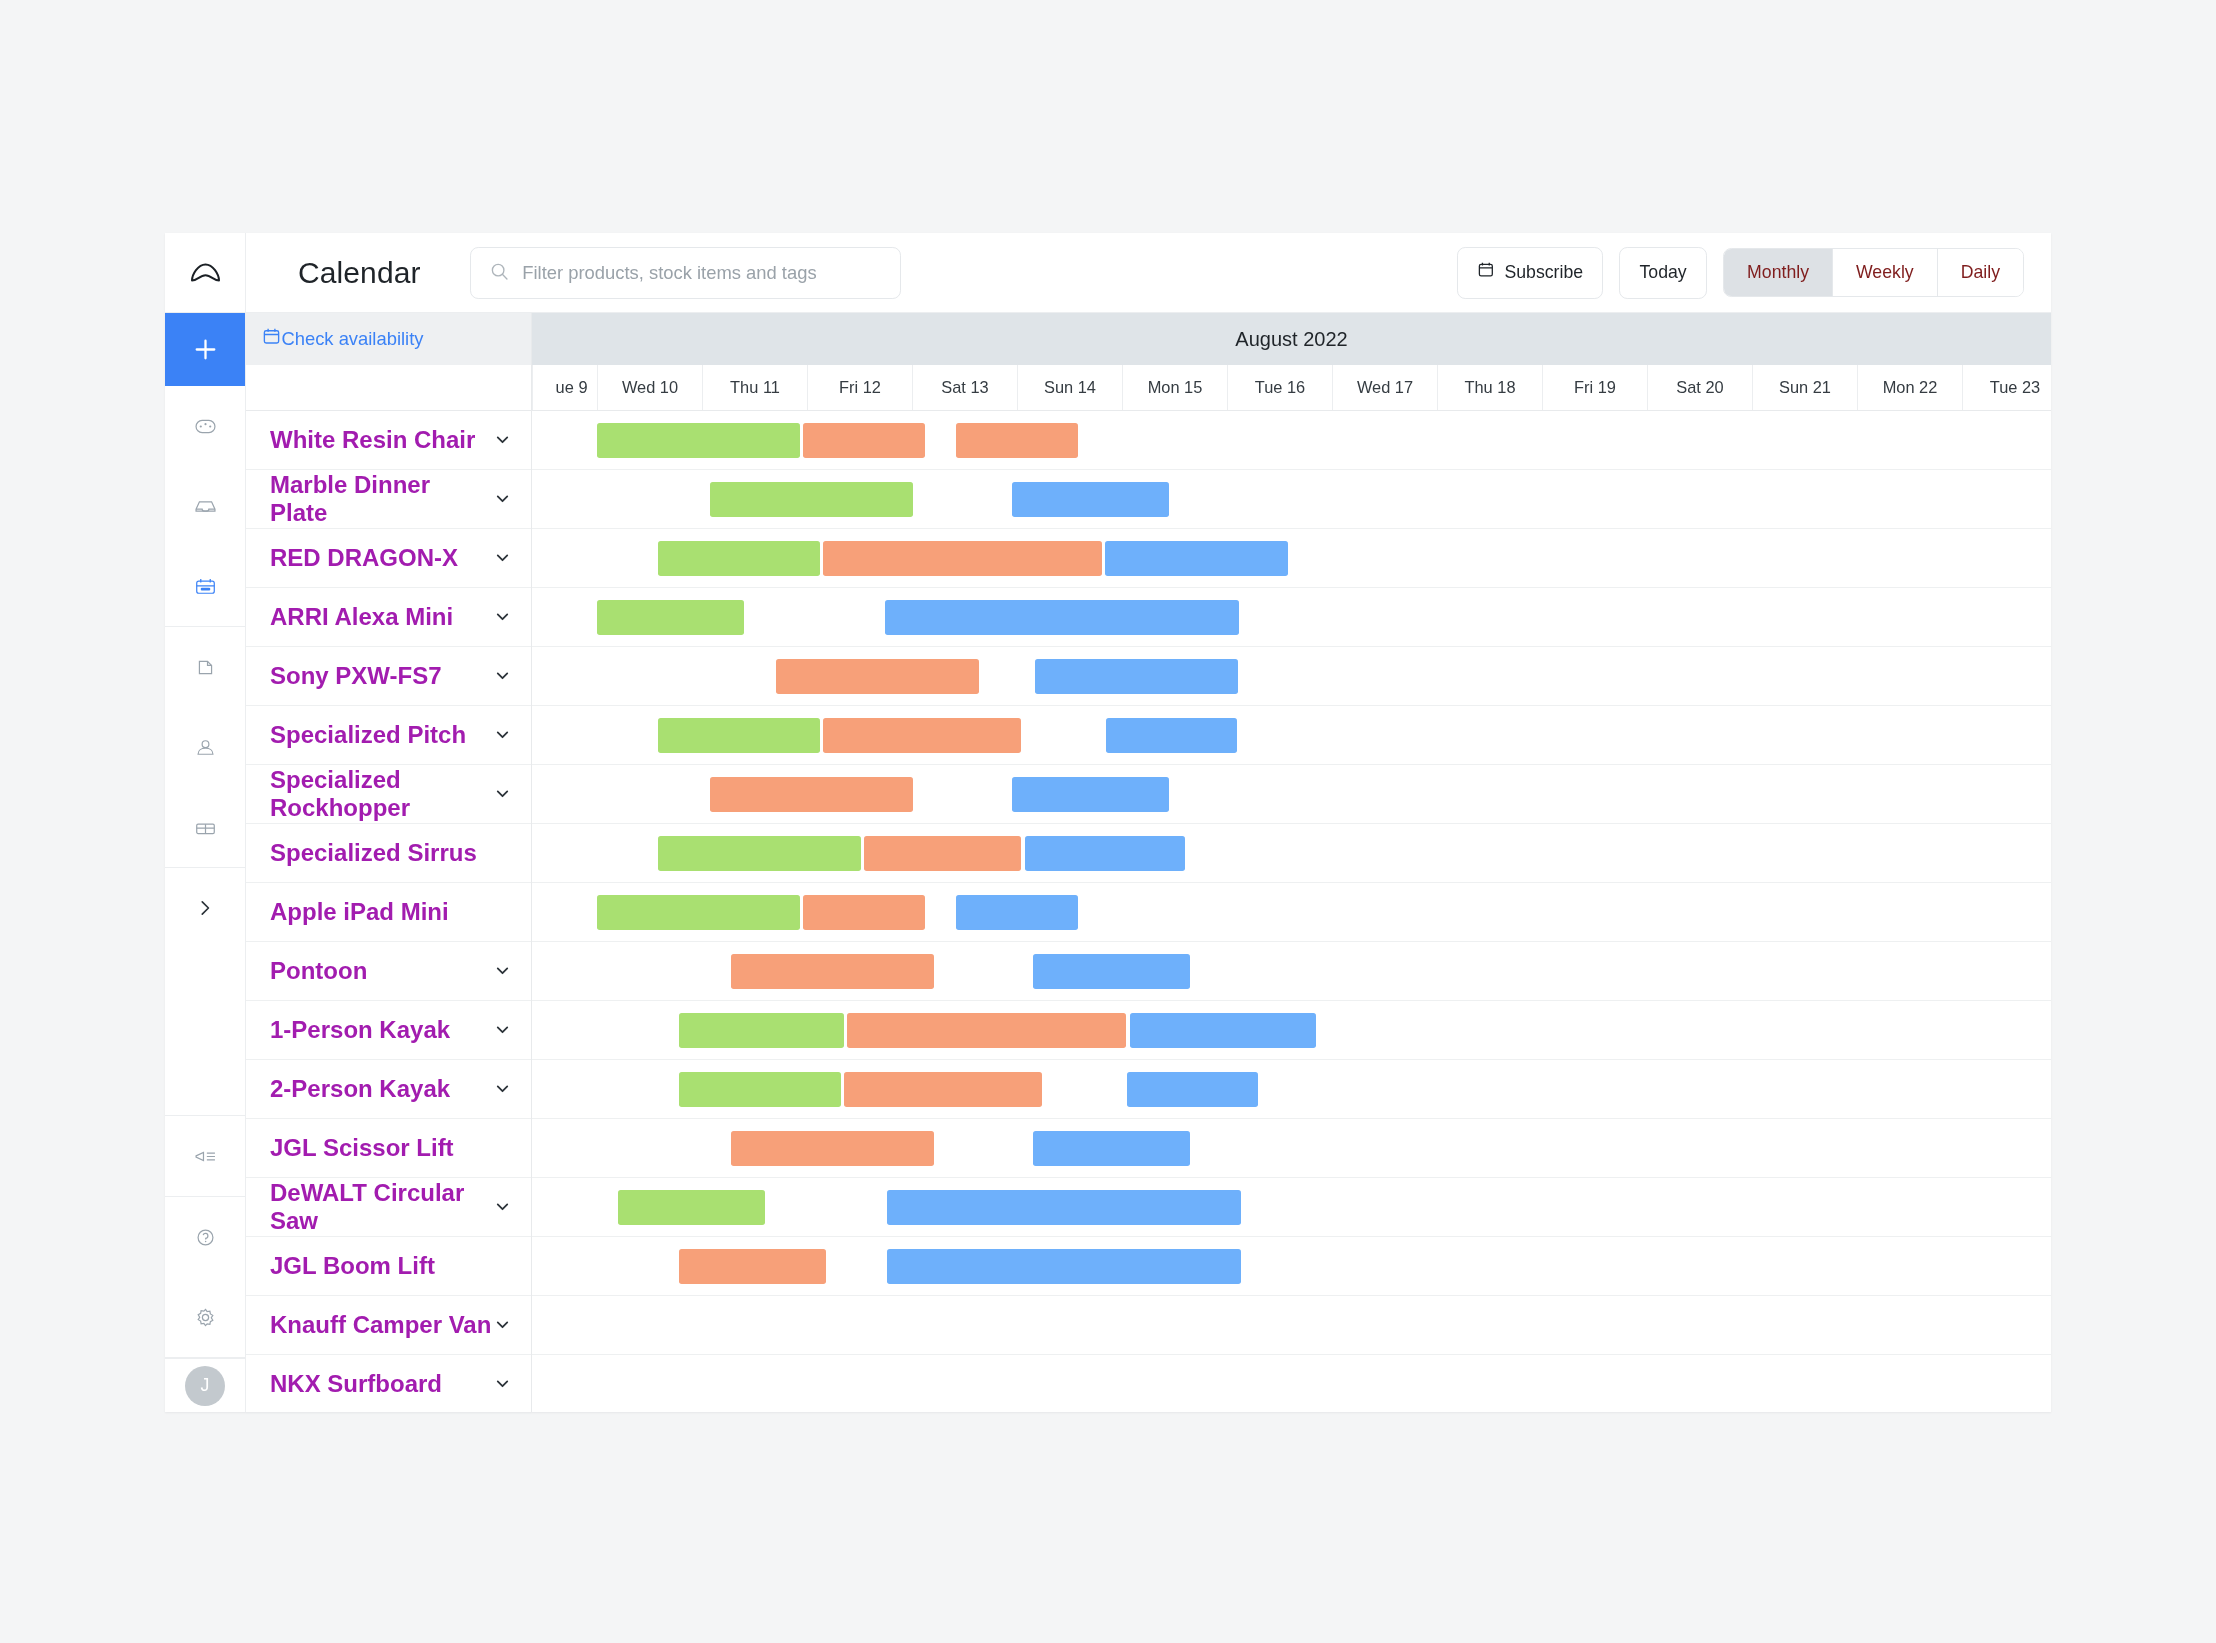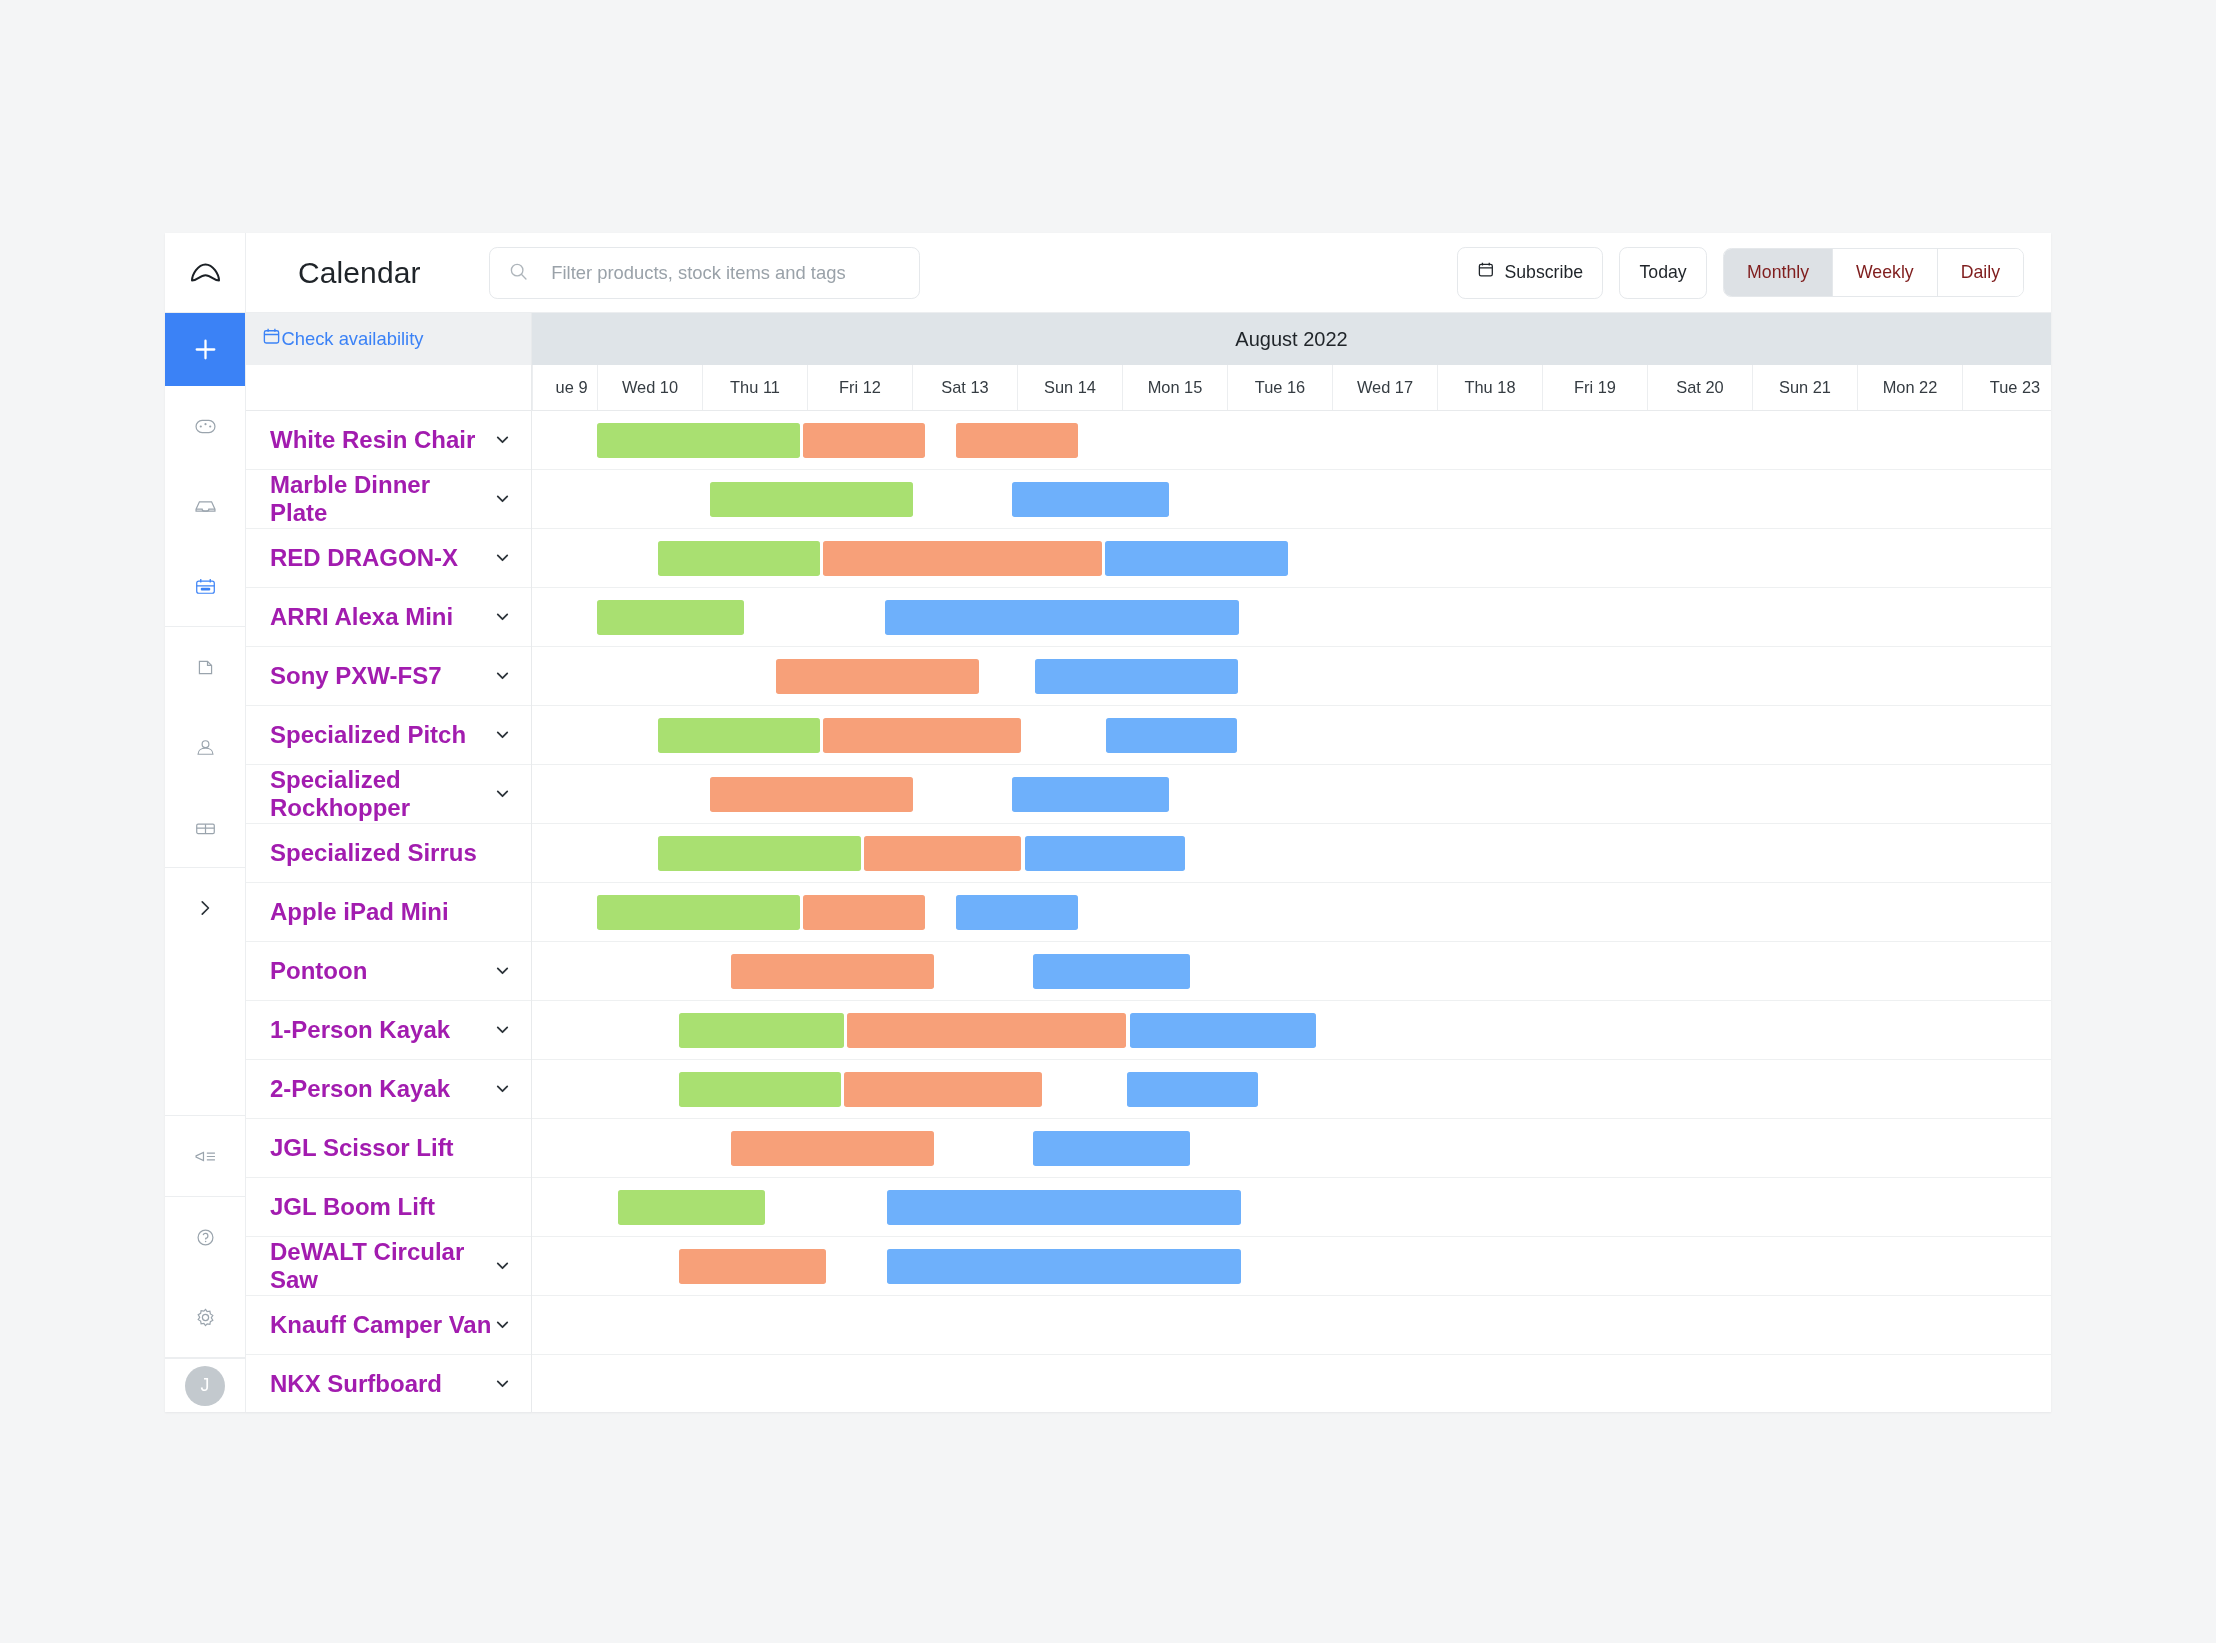--- a/index.html
+++ b/index.html
@@ -68,24 +68,24 @@
   .topbar {
     height: 80px; flex: 0 0 80px;
     display: flex; align-items: center;
     padding: 0 27px 0 52px;
     background: #ffffff;
     border-bottom: 0.7px solid #eceef0;
   }
   .page-title { font-size: 30px; font-weight: 400; color: #1f2429; letter-spacing: 0.1px; }
 
   .search {
-    margin-left: 68px;
+    margin-left: 49px;
     width: 431px; height: 52px;
     border: 0.7px solid #e5e8eb; border-radius: 8.2px;
-    display: flex; align-items: center; gap: 21px;
+    display: flex; align-items: center; gap: 11px;
     padding: 0 17.7px;
     background: #ffffff;
   }
   .search svg { stroke: #aeb5bb; fill: none; stroke-width: 2; flex: 0 0 auto; }
   .search input {
     border: 0; outline: 0; flex: 1 1 auto;
     font-size: 18.4px; color: #3b4248;
     font-family: "Liberation Sans", sans-serif;
     background: transparent;
   }
@@ -398,27 +398,27 @@
             <div class="name-row">
               <span class="label">2-Person Kayak</span>
               <span class="chev"><svg width="19" height="19" viewBox="0 0 28 28" aria-hidden="true">
                   <path d="M7 11 L14 18 L21 11" stroke-linecap="round" stroke-linejoin="round"></path>
                 </svg></span>
             </div>
             <div class="name-row">
               <span class="label">JGL Scissor Lift</span>
             </div>
             <div class="name-row">
+              <span class="label">DeWALT Circular Saw</span>
+              <span class="chev"><svg width="19" height="19" viewBox="0 0 28 28" aria-hidden="true">
+                  <path d="M7 11 L14 18 L21 11" stroke-linecap="round" stroke-linejoin="round"></path>
+                </svg></span>
+            </div>
+            <div class="name-row">
               <span class="label">JGL Boom Lift</span>
-            </div>
-            <div class="name-row">
-              <span class="label">DeWALT Circular Saw</span>
-              <span class="chev"><svg width="19" height="19" viewBox="0 0 28 28" aria-hidden="true">
-                  <path d="M7 11 L14 18 L21 11" stroke-linecap="round" stroke-linejoin="round"></path>
-                </svg></span>
             </div>
             <div class="name-row">
               <span class="label">Knauff Camper Van</span>
               <span class="chev"><svg width="19" height="19" viewBox="0 0 28 28" aria-hidden="true">
                   <path d="M7 11 L14 18 L21 11" stroke-linecap="round" stroke-linejoin="round"></path>
                 </svg></span>
             </div>
             <div class="name-row">
               <span class="label">NKX Surfboard</span>
               <span class="chev"><svg width="19" height="19" viewBox="0 0 28 28" aria-hidden="true">

